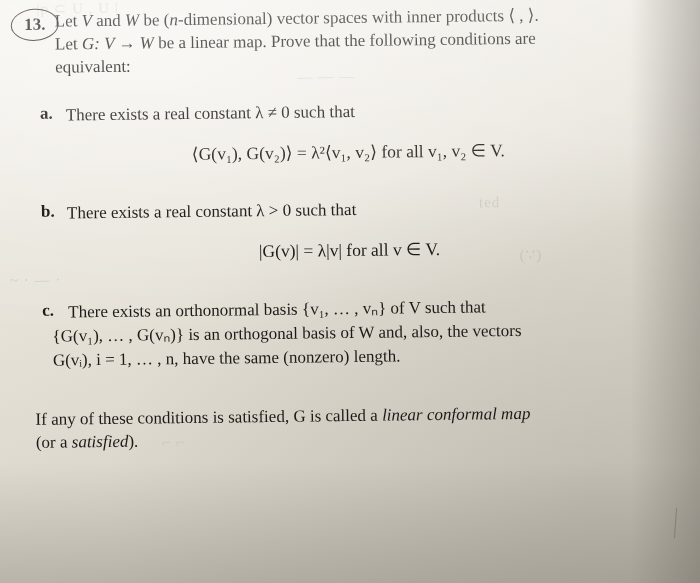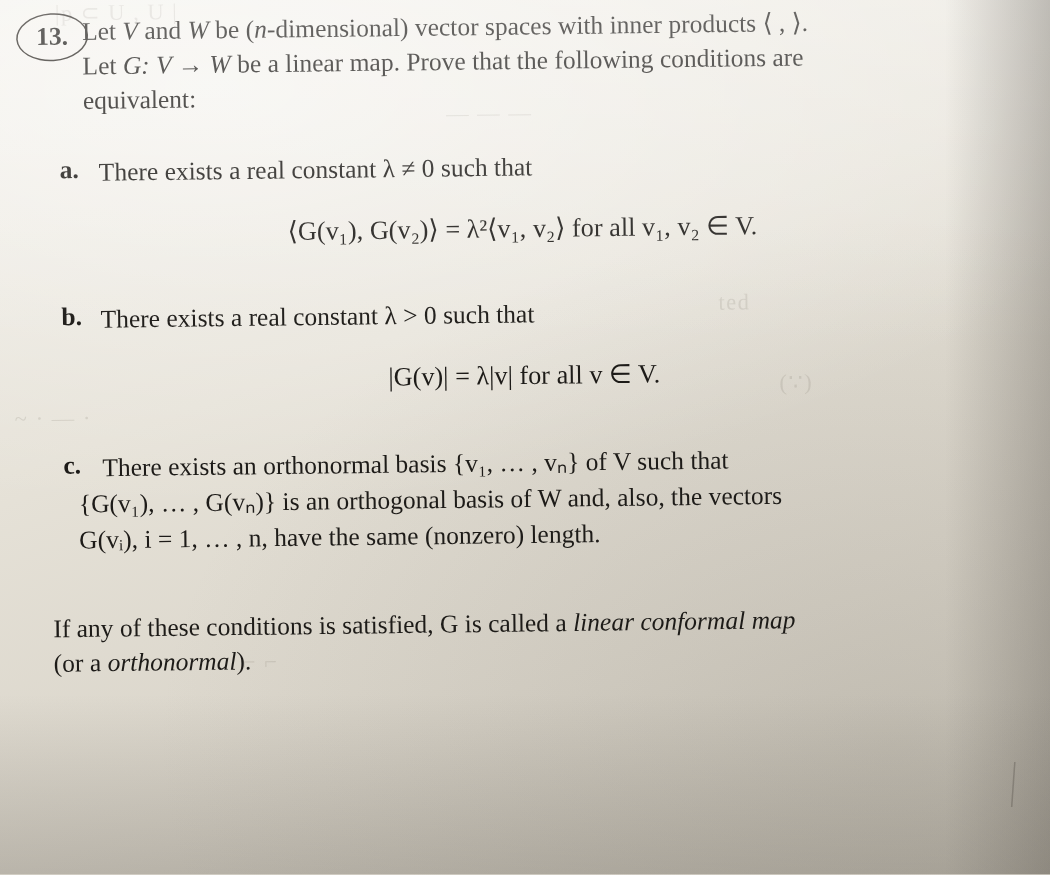--- a/index.html
+++ b/index.html
@@ -193,21 +193,21 @@
       <div>There exists an orthonormal basis {v₁, … , vₙ} of V such that</div>
       <div style="margin-left:-16px;">{G(v₁), … , G(vₙ)} is an orthogonal basis of W and, also, the vectors</div>
       <div style="margin-left:-16px;">G(vᵢ), i = 1, … , n, have the same (nonzero) length.</div>
     </div>
   </div>
 
   <div class="closing" style="top:404px;">
     <div>
       <span>If any of these conditions is satisfied, G is called a <span class="it">linear conformal map</span></span>
     </div>
-    <div>(or a <span class="it">orthonormal</span>).</div>
+    <div>(or a <span class="it">satisfied</span>).</div>
   </div>
 
 </div>
 
 <div class="glare"></div>
 <div class="shadow-right"></div>
 <div class="shadow-bottom"></div>
 <div class="edge-line"></div>
 
 </body></html>

